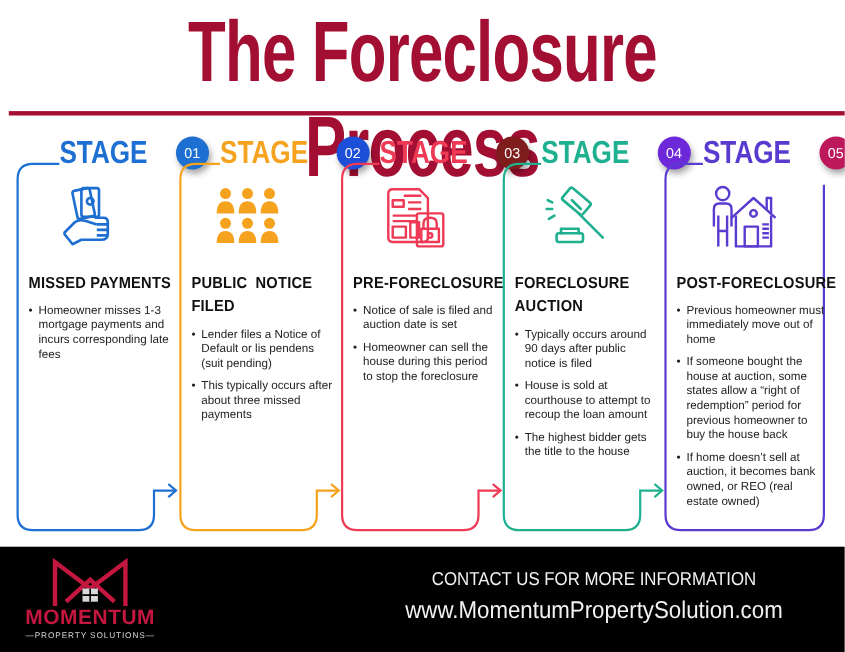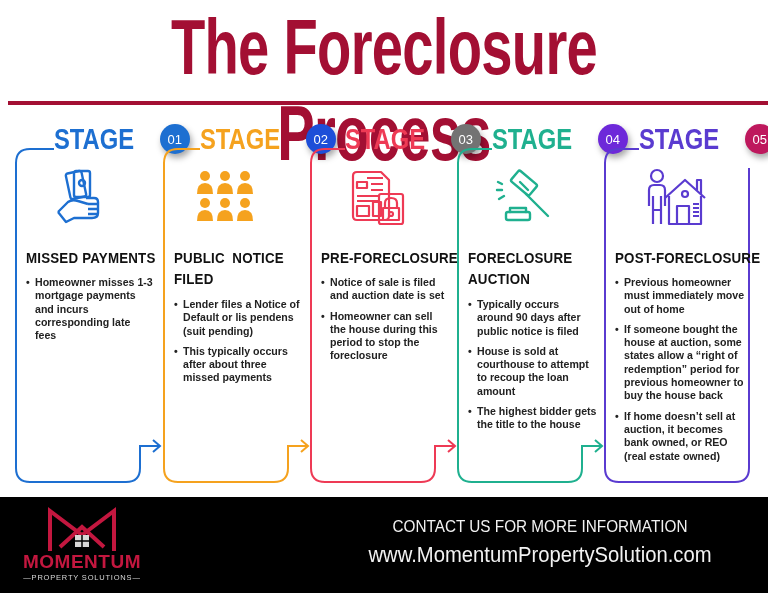--- a/index.html
+++ b/index.html
@@ -30,21 +30,21 @@
   }
   .frame { position: absolute; left: 0; top: 0; }
 
   .icon { position: absolute; top: 52px; width: 60px; height: 60px; }
 
   .card-title {
     position: absolute; top: 132px; font-family: "Liberation Sans", sans-serif; font-weight: 700;
     font-size: 14.5px; line-height: 21px; color: #111; letter-spacing: 0.2px;
     transform: scaleX(0.92); transform-origin: left top; white-space: nowrap;
   }
-  .bullets { position: absolute; list-style: none; font-size: 10.6px; line-height: 13.3px; color: #222; font-weight: bold; }
+  .bullets { position: absolute; list-style: none; font-size: 10.6px; line-height: 13.3px; color: #222; }
   .bullets li { position: relative; padding-left: 9px; margin-bottom: 7px; }
   .bullets li::before { content: "\2022"; position: absolute; left: 0; top: 0; color: #222; }
 
   .footer { position: absolute; left: 0; top: 497px; width: 768px; height: 96px; background: #000; }
   .logo { position: absolute; left: 12px; top: 10px; width: 140px; height: 80px; }
   .logo-name {
     position: absolute; left: 0; top: 44px; width: 140px; text-align: center; color: #c3173f;
     font-weight: 700; font-size: 19px; letter-spacing: 0.5px;
   }
   .logo-sub {
@@ -125,21 +125,21 @@
   </ul>
 </div>
 
 <div class="stage" style="left:309px;width:150px;">
   <svg class="frame" width="150" height="380" viewBox="0 0 150 380">
     <path d="M36 33 H16 Q2 33 2 47 V352 Q2 366 16 366 H112 Q126 366 126 352 V330 Q126 330 132 330 H145" fill="none" stroke="#ee3a55" stroke-width="2"></path>
     <path d="M139 324 L146 330 L139 336" fill="none" stroke="#ee3a55" stroke-width="2"></path>
   </svg>
   <div class="stage-head" style="left:36px;">
     <span class="stage-word" style="color:#ee3a55">STAGE</span>
-    <span class="stage-num" style="background:#737373">03</span>
+    <span class="stage-num" style="background:#7f1d1d">03</span>
   </div>
   <svg class="icon" style="left:40px" viewBox="0 0 60 60">
     <g fill="none" stroke="#ee3a55" stroke-width="2.2" stroke-linejoin="round">
       <path d="M4 8 Q4 4 8 4 H32 L40 12 V48 Q40 52 36 52 H8 Q4 52 4 48 Z"></path>
       <path d="M18 10 H34 M22 16 H34 M22 22 H34"></path>
       <rect x="8" y="14" width="10" height="6"></rect>
       <path d="M8 28 H30 M8 33 H30"></path>
       <rect x="8" y="38" width="12" height="10"></rect>
       <rect x="30" y="26" width="24" height="30" rx="2"></rect>
       <rect x="24" y="34" width="8" height="14"></rect>

